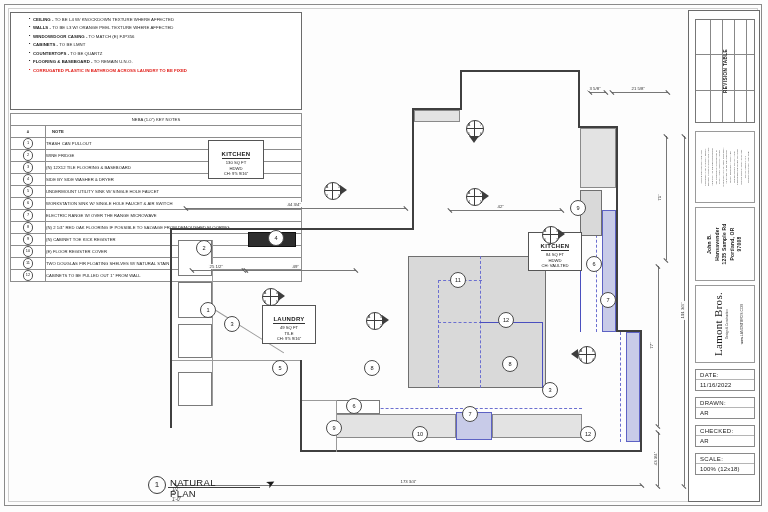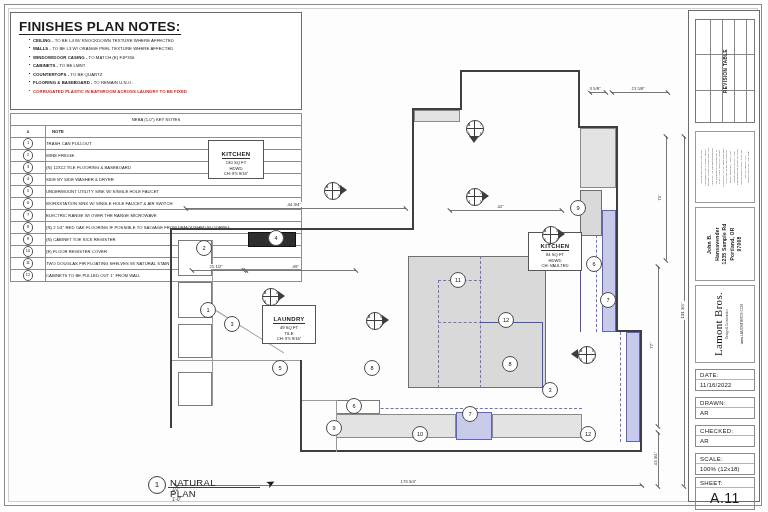--- a/index.html
+++ b/index.html
@@ -97,21 +97,20 @@
 </style>
 </head>
 <body>
 
 <div id="sheet">
 
   <div class="sheet-border"></div>
   <div class="sheet-border2"></div>
 
   <div class="notes">
-    <div class="notes-title">FINISHES PLAN NOTES:</div>
     <div id="notes-list">
         <div class="note-row"><span class="b">CEILING</span><span> - TO BE L4 W/ KNOCKDOWN TEXTURE WHERE AFFECTED</span></div>
         <div class="note-row"><span class="b">WALLS</span><span> - TO BE L3 W/ ORANGE PEEL TEXTURE WHERE AFFECTED</span></div>
         <div class="note-row"><span class="b">WINDOW/DOOR CASING</span><span> - TO MATCH (E) FJP356</span></div>
         <div class="note-row"><span class="b">CABINETS</span><span> - TO BE LMNT</span></div>
         <div class="note-row"><span class="b">COUNTERTOPS</span><span> - TO BE QUARTZ</span></div>
         <div class="note-row"><span class="b">FLOORING &amp; BASEBOARD</span><span> - TO REMAIN U.N.O.</span></div>
         <div class="note-row note-red"><span class="b">CORRUGATED PLASTIC IN BATHROOM ACROSS LAUNDRY TO BE FIXED</span><span></span></div>
       </div>
   </div>
@@ -458,20 +457,16 @@
         <div class="tb-field" style="top: 414px;">
           <div class="tb-lab">CHECKED:</div>
           <div class="tb-val">AR</div>
         </div>
         <div class="tb-field" style="top: 442px;">
           <div class="tb-lab">SCALE:</div>
           <div class="tb-val">100% (12x18)</div>
         </div>
       </div>
 
-    <div class="tb-field" style="top:466px;">
-      <div class="tb-lab">SHEET:</div>
-      <div class="tb-sheetval">A.11</div>
-    </div>
 
   </div>
 
 </div>
 
 </body></html>

